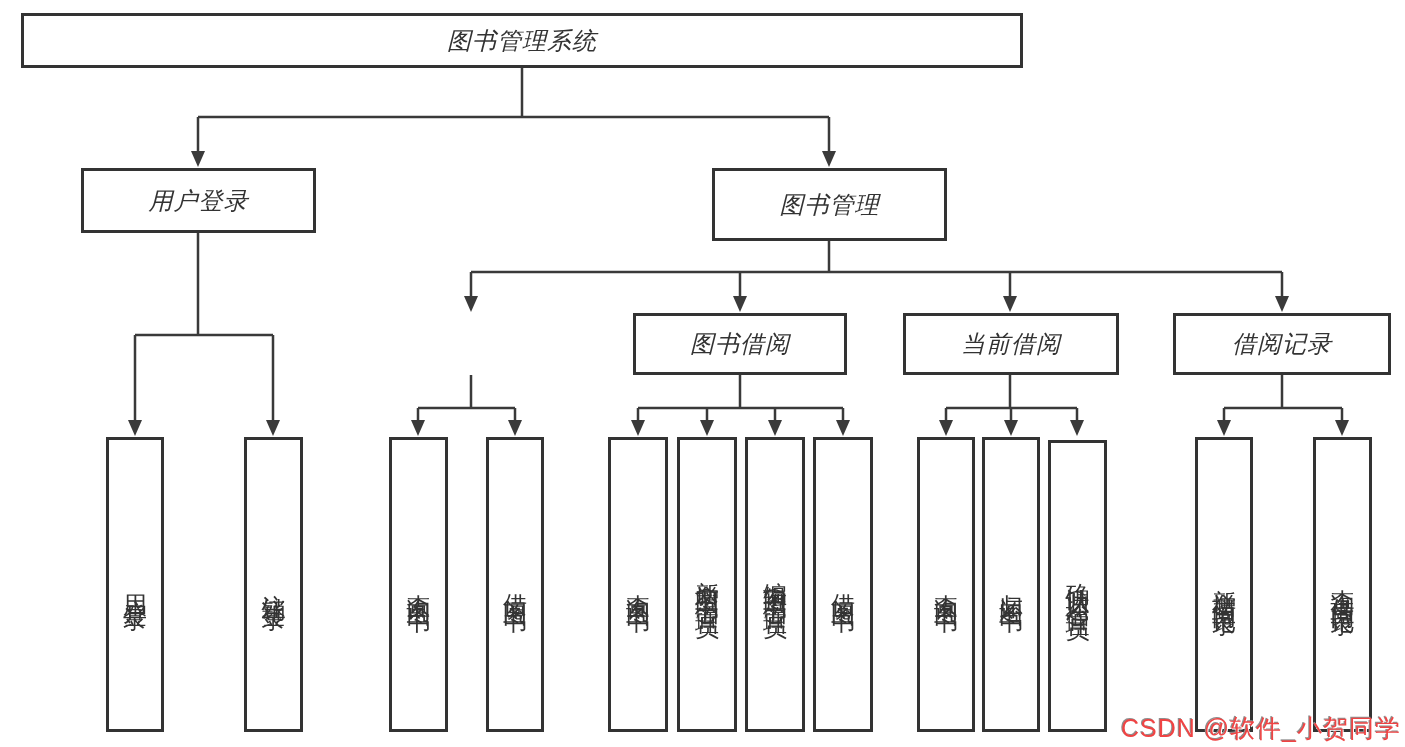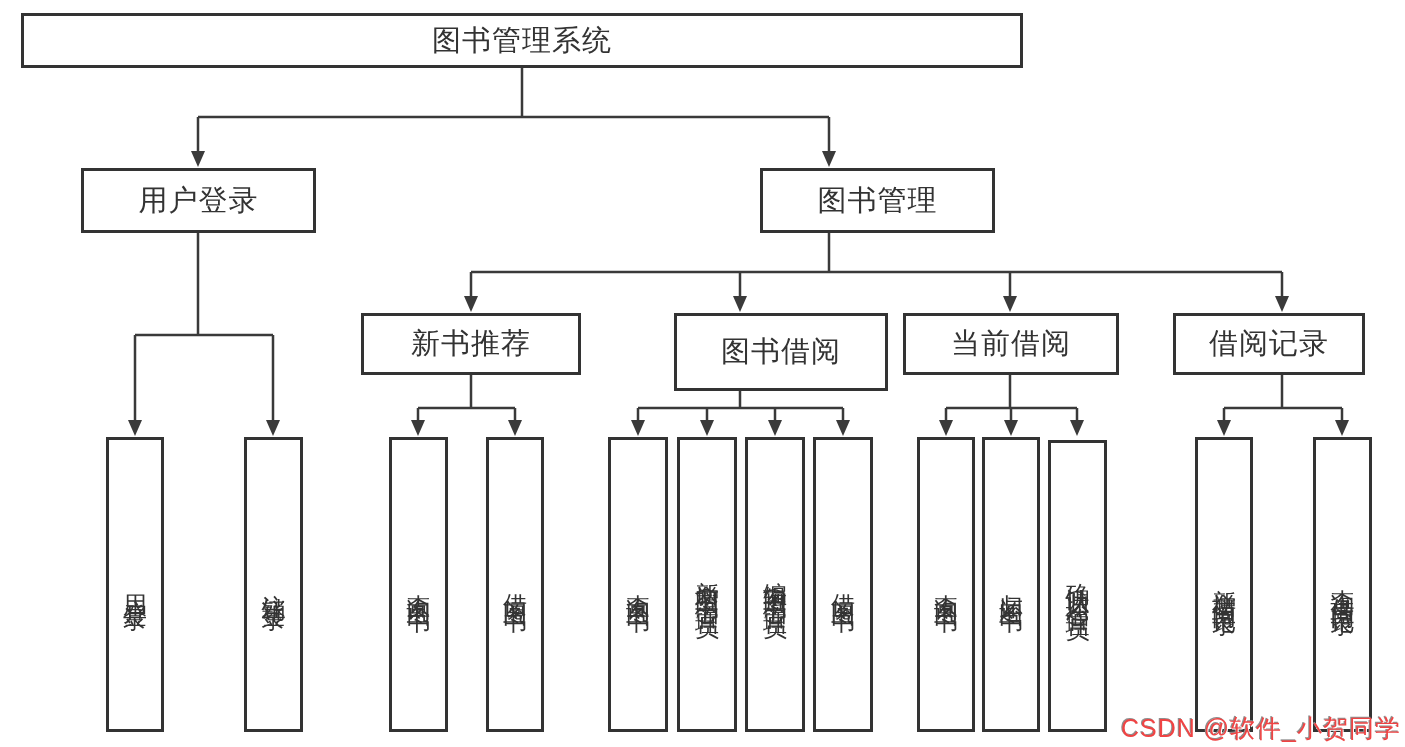--- a/index.html
+++ b/index.html
@@ -13,21 +13,21 @@
   .connectors{position:absolute;left:0;top:0;width:1405px;height:747px;}
   .node{
     position:absolute;
     box-sizing:border-box;
     border:3px solid #333333;
     background:#ffffff;
     color:#333333;
     display:flex;align-items:center;justify-content:center;
     text-align:center;
   }
-  .h-node{font-size:29px;letter-spacing:1px;}
+  .h-node{font-size:24px;letter-spacing:1px;font-style:italic;}
   .leaf{font-size:24px;}
   .leaf .vtext{
     writing-mode:vertical-rl;
     text-orientation:mixed;
     letter-spacing:5px;
     line-height:1;
     white-space:nowrap;
   }
   .watermark{
     position:absolute;
@@ -71,26 +71,25 @@
       <polygon points="1004,420 1018,420 1011,436"></polygon>
       <polygon points="1070,420 1084,420 1077,436"></polygon>
       <polygon points="1217,420 1231,420 1224,436"></polygon>
       <polygon points="1335,420 1349,420 1342,436"></polygon>
     </g>
   </svg>
 
   <div class="node h-node" style="left:21px;top:13px;width:1002px;height:55px;">图书管理系统</div>
 
   <div class="node h-node" style="left:81px;top:168px;width:235px;height:65px;">用户登录</div>
-  <div class="node h-node" style="left:712px;top:168px;width:235px;height:65px;margin-left:48px;">图书管理</div>
+  <div class="node h-node" style="left:712px;top:168px;width:235px;height:73px;">图书管理</div>
 
-  <div class="node h-node" style="left:361px;top:313px;width:220px;height:62px;">新书推荐</div>
-  <div class="node h-node" style="left:633px;top:313px;width:214px;height:78px;margin-left:41px;">图书借阅</div>
+  <div class="node h-node" style="left:633px;top:313px;width:214px;height:62px;">图书借阅</div>
   <div class="node h-node" style="left:903px;top:313px;width:216px;height:62px;">当前借阅</div>
-  <div class="node h-node" style="left:1173px;top:313px;width:192px;height:62px;">借阅记录</div>
+  <div class="node h-node" style="left:1173px;top:313px;width:218px;height:62px;">借阅记录</div>
 
   <div class="node leaf" style="left:106px;top:437px;width:58px;height:295px;">
     <span class="vtext">用户登录</span>
   </div>
   <div class="node leaf" style="left:244px;top:437px;width:59px;height:295px;">
     <span class="vtext">注销登录</span>
   </div>
 
   <div class="node leaf" style="left:389px;top:437px;width:59px;height:295px;">
     <span class="vtext">查询图书</span>

